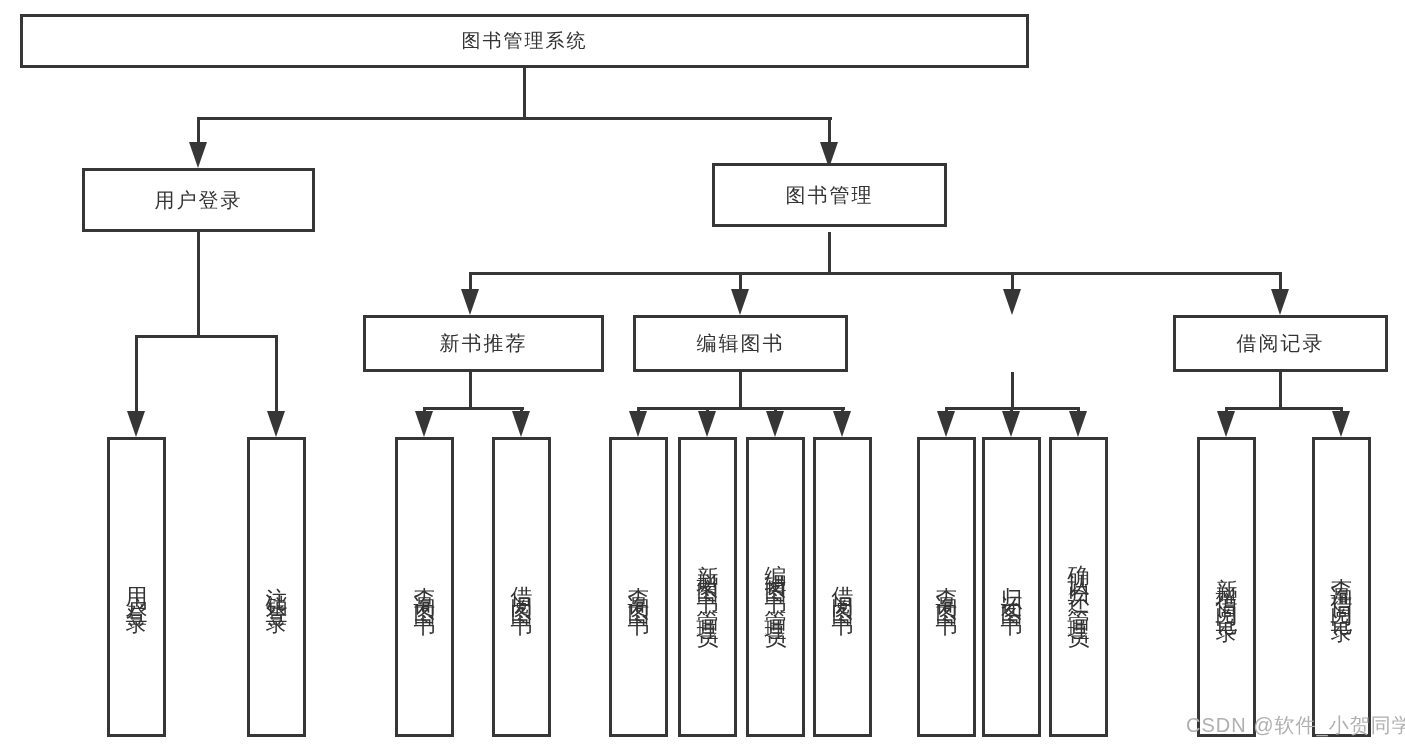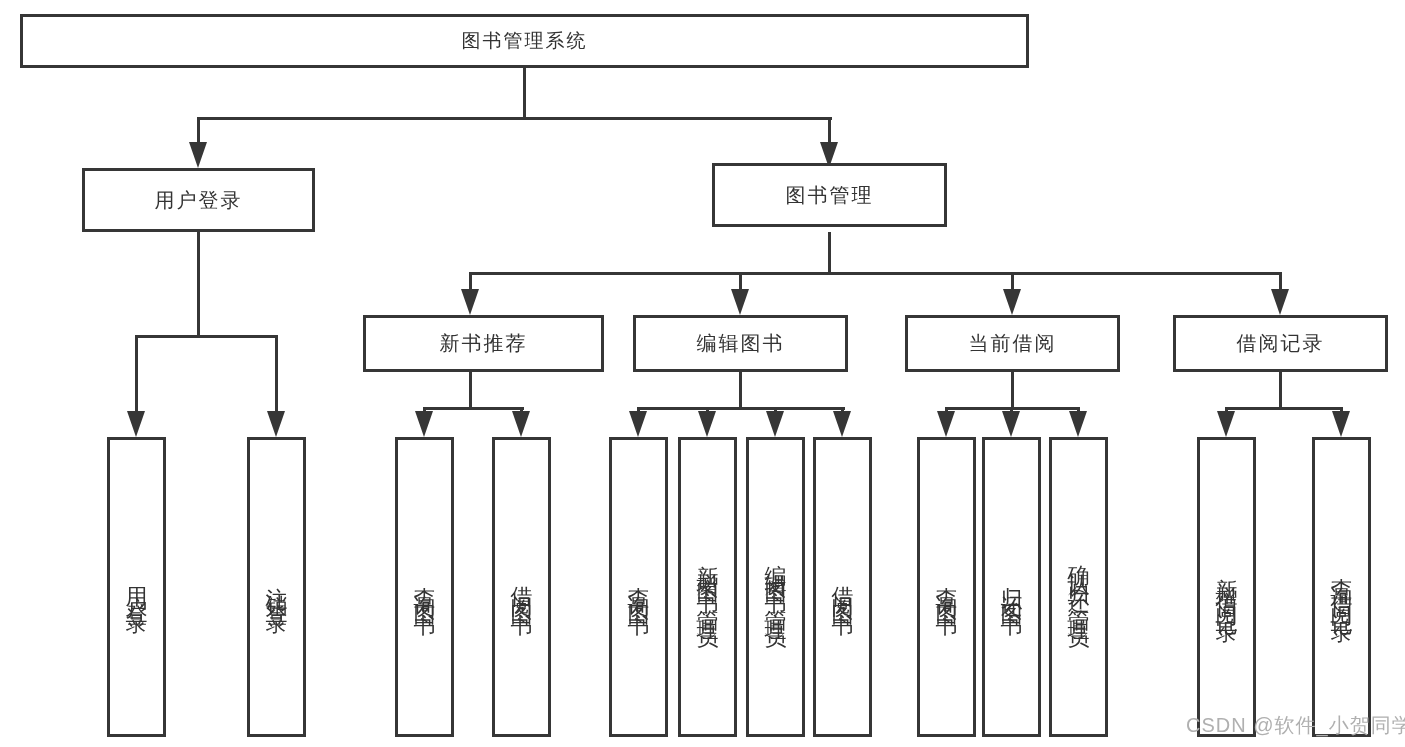--- a/index.html
+++ b/index.html
@@ -72,23 +72,20 @@
   <div class="arrow" style="left:461px;top:289px"></div>
   <div class="arrow" style="left:731px;top:289px"></div>
   <div class="arrow" style="left:1003px;top:289px"></div>
   <div class="arrow" style="left:1271px;top:289px"></div>
 
   <div class="box" style="left:363px;top:315px;width:241px;height:57px">
     <span>新书推荐</span>
   </div>
   <div class="box" style="left:633px;top:315px;width:215px;height:57px">
     <span>编辑图书</span>
-  </div>
-  <div class="box" style="left:905px;top:315px;width:215px;height:57px">
-    <span>当前借阅</span>
   </div>
   <div class="box" style="left:1173px;top:315px;width:215px;height:57px">
     <span>借阅记录</span>
   </div>
 
   <div class="vline" style="left:469px;top:372px;height:38px"></div>
   <div class="hline" style="left:423px;top:407px;width:101px"></div>
   <div class="vline" style="left:423px;top:407px;height:8px"></div>
   <div class="vline" style="left:520px;top:407px;height:8px"></div>
   <div class="arrow" style="left:415px;top:411px"></div>

